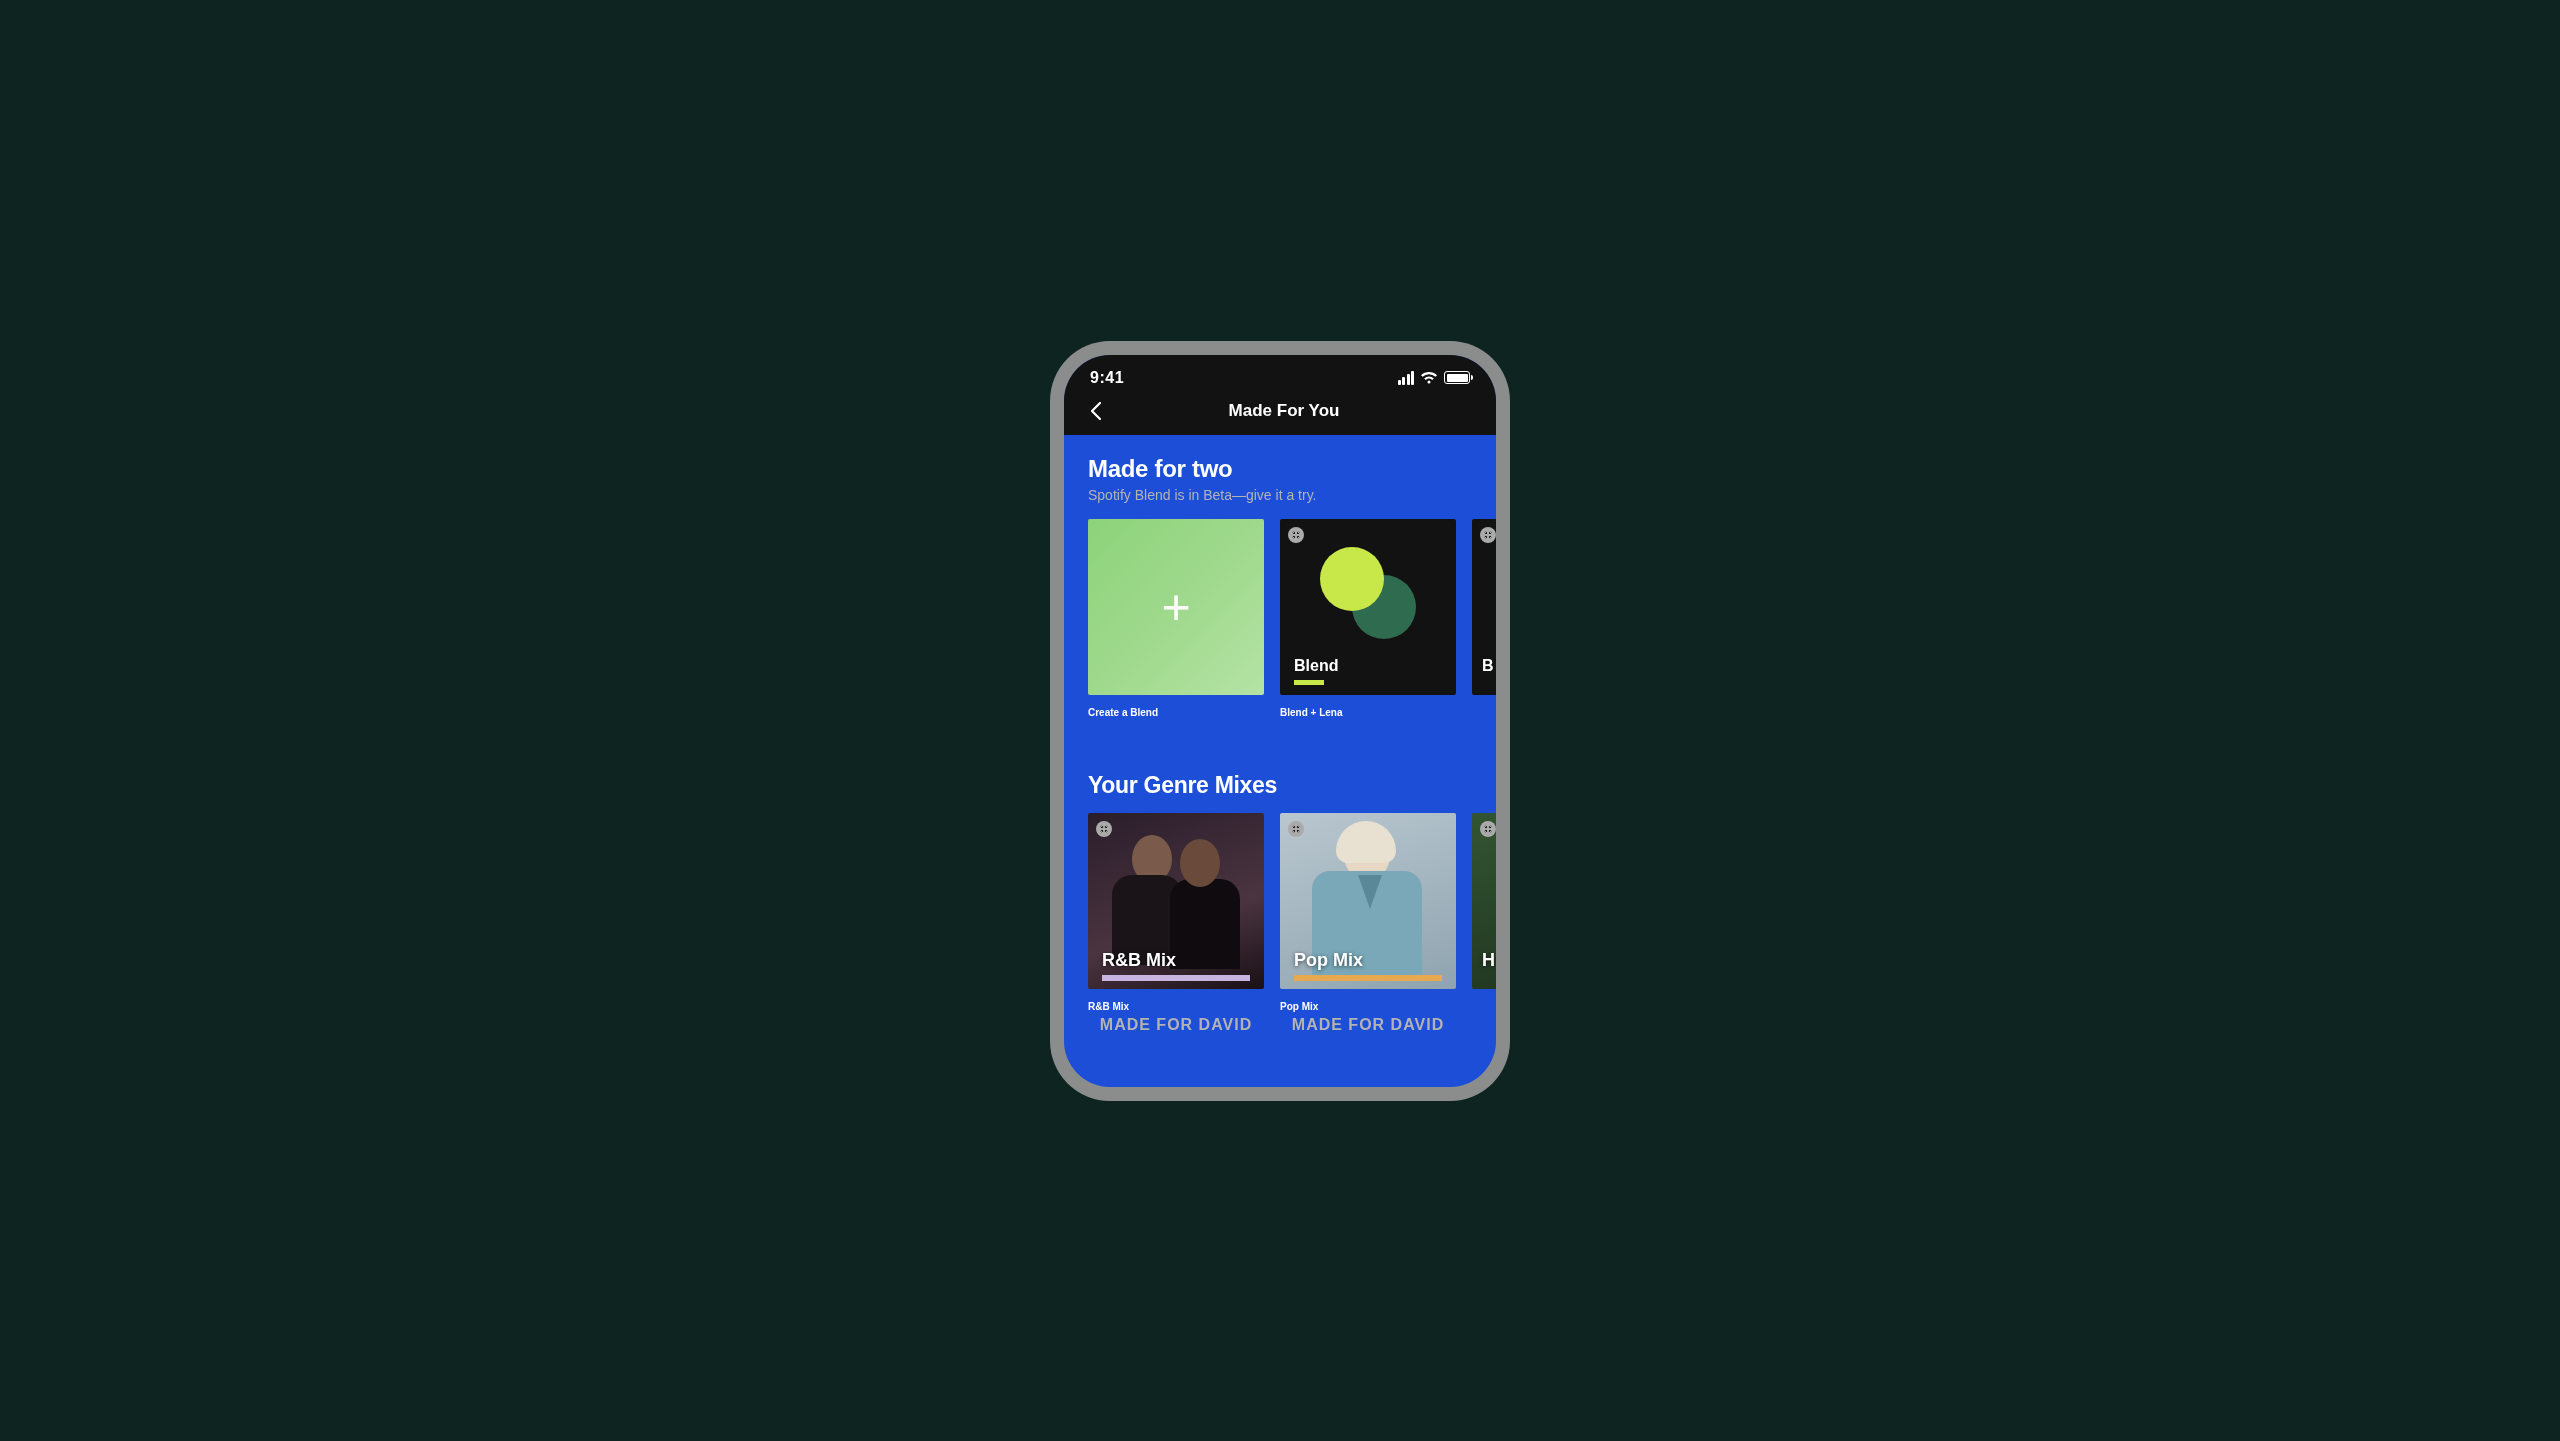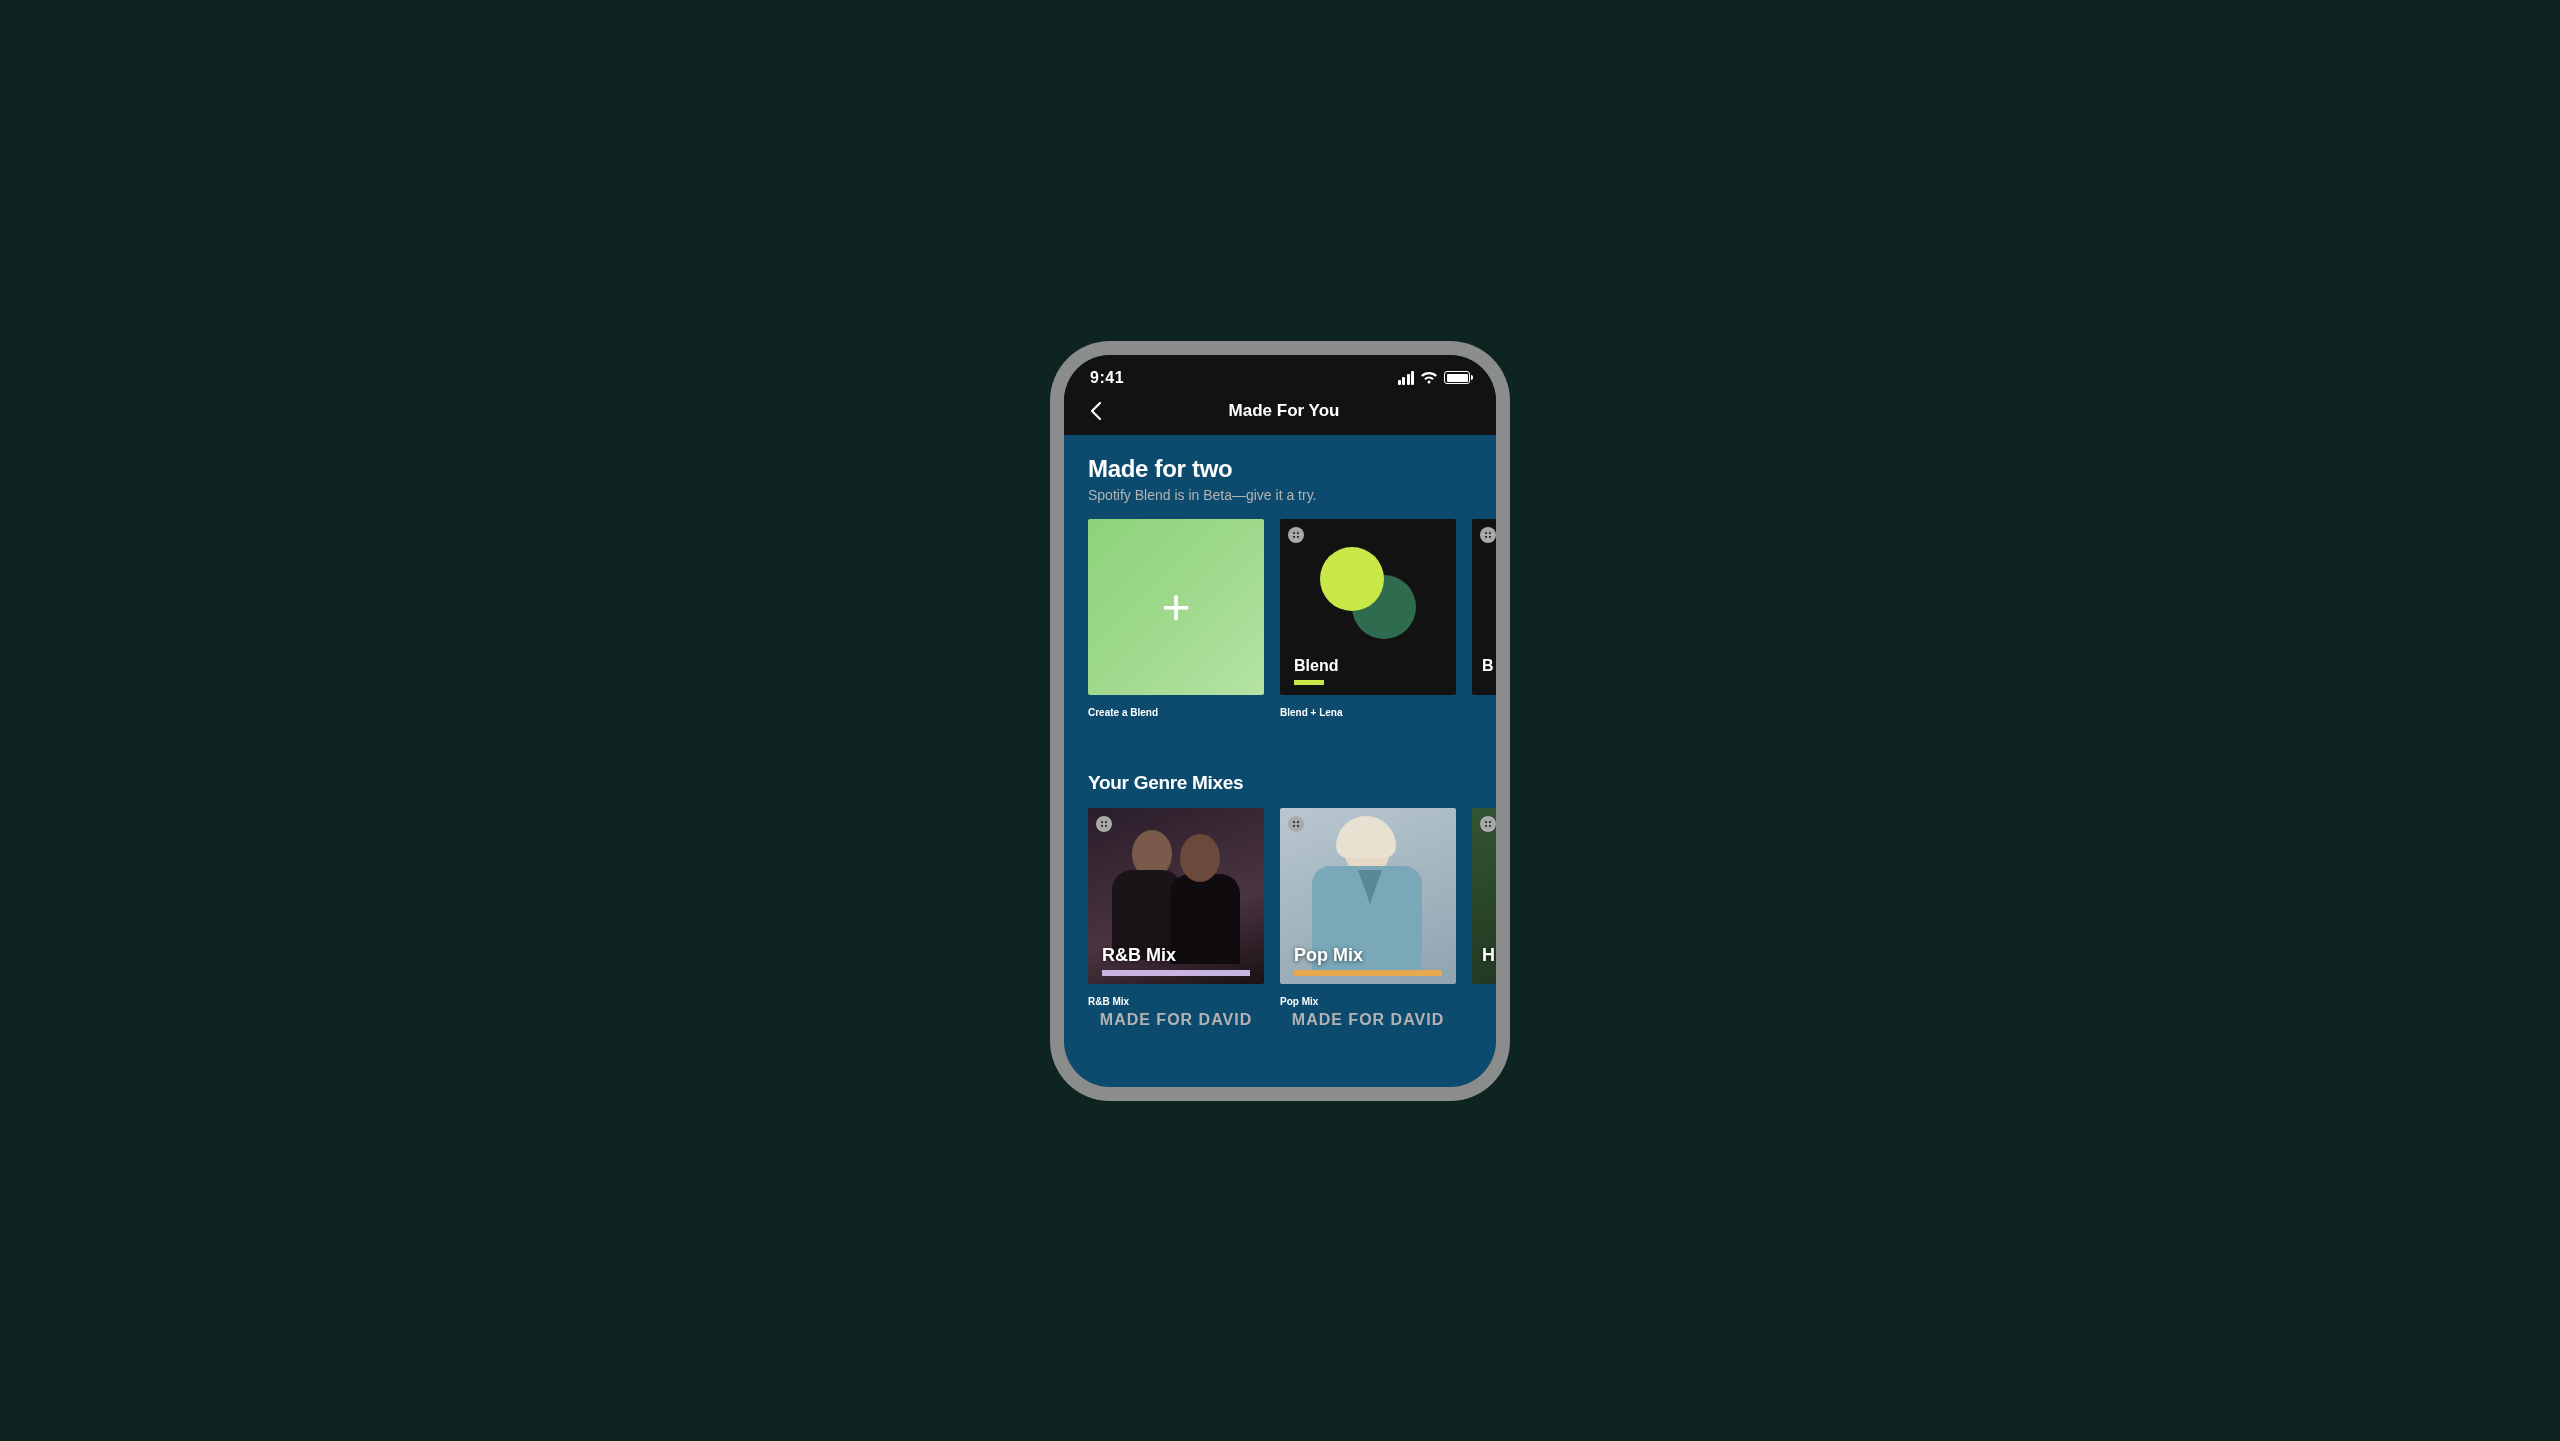--- a/index.html
+++ b/index.html
@@ -18,21 +18,21 @@
     height: 760px;
     background: #8b8d8c;
     border-radius: 60px;
     padding: 14px;
     position: relative;
     overflow: hidden;
   }
   .phone-screen {
     width: 100%;
     height: 100%;
-    background: #0c4a6e;
+    background: #1d4ed8;
     border-radius: 46px;
     overflow: hidden;
     position: relative;
   }
   .status-bar {
     display: flex;
     justify-content: space-between;
     align-items: center;
     padding: 14px 26px 6px 26px;
     font-size: 16px;
@@ -127,21 +127,21 @@
   .circle1 { width:64px; height:64px; border-radius:50%; background:#c8e84a; position:relative; left:16px; z-index:2; }
   .circle2 { width:64px; height:64px; border-radius:50%; background:#2f6b4f; position:relative; top:28px; left:-16px; z-index:1; }
   .cover-title {
     position:absolute; bottom:20px; left:14px; font-size:16px; font-weight:800;
   }
   .cover-underline {
     position:absolute; bottom:10px; left:14px; width:30px; height:5px; background:#c8e84a;
   }
 
   .section2 { margin-top: 54px; }
-  .section2 .section-title { font-size: 19px; }
+  .section2 .section-title { font-size: 23px; }
 
   .mix-cover {
     background: #333;
   }
   .mix-rnb { background: linear-gradient(160deg, #2a1d2a 0%, #4a3440 60%, #1a1015 100%); }
   .mix-pop { background: linear-gradient(160deg, #b9c7cf 0%, #8fa4b0 100%); }
   .mix-hip { background: linear-gradient(160deg, #335533 0%, #223822 100%); }
   .fig-rnb, .fig-pop {
     position:absolute; inset:0;
   }

